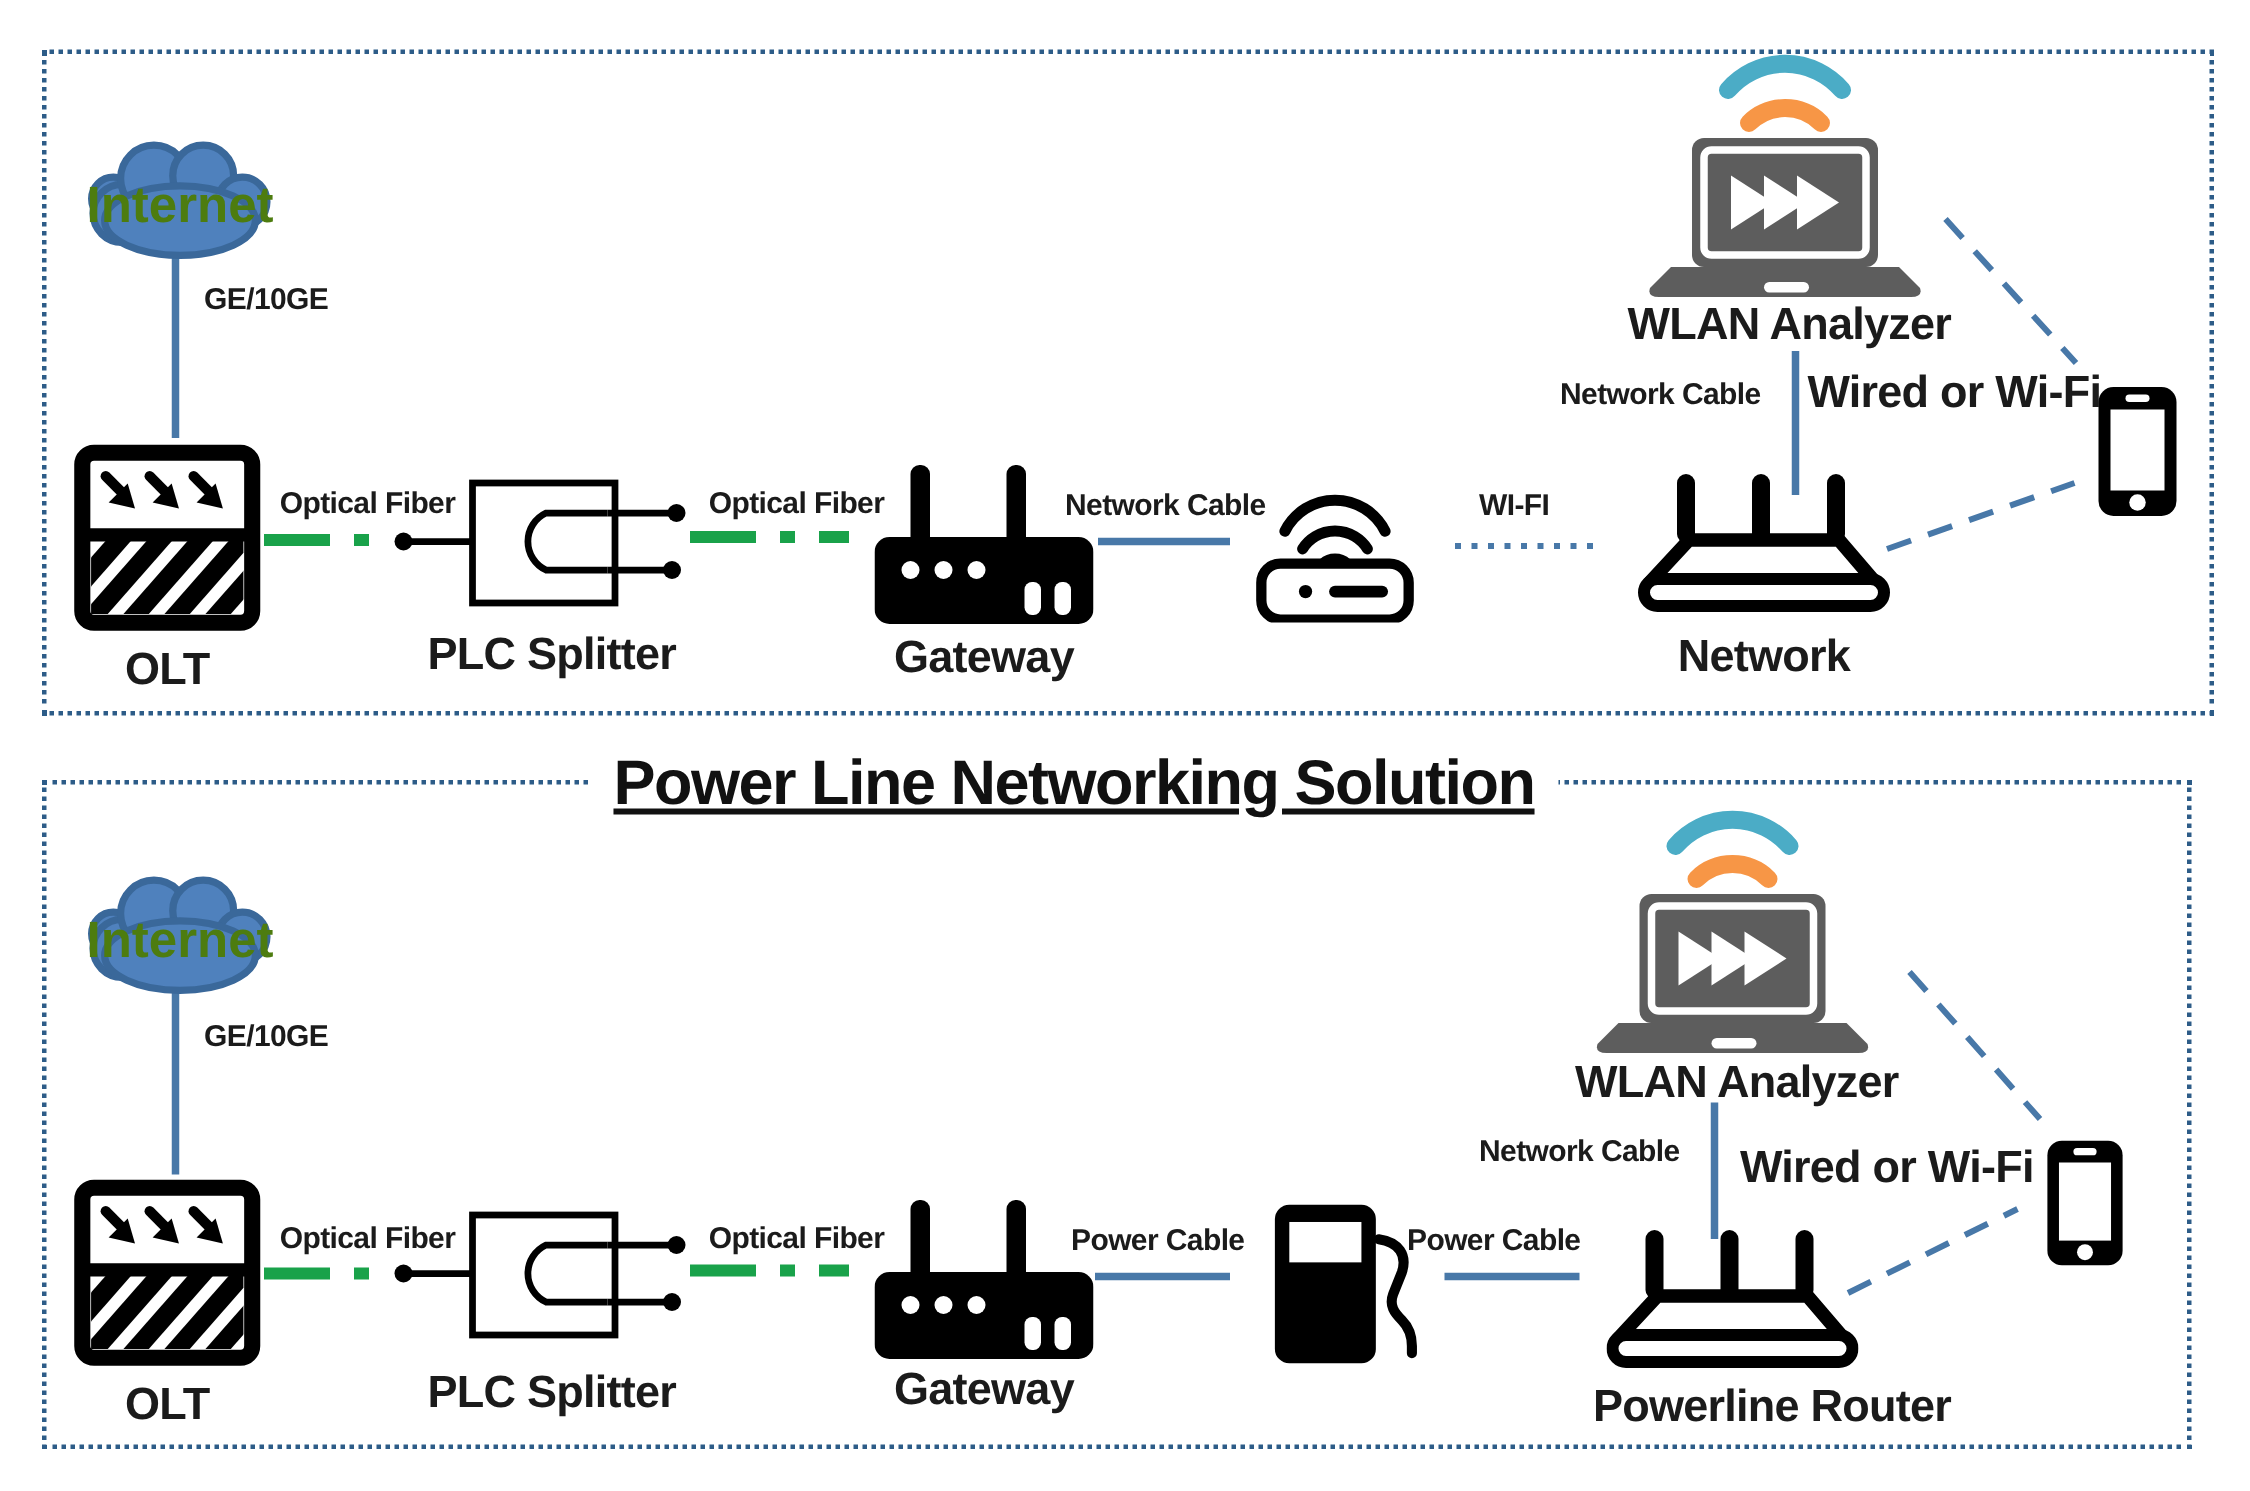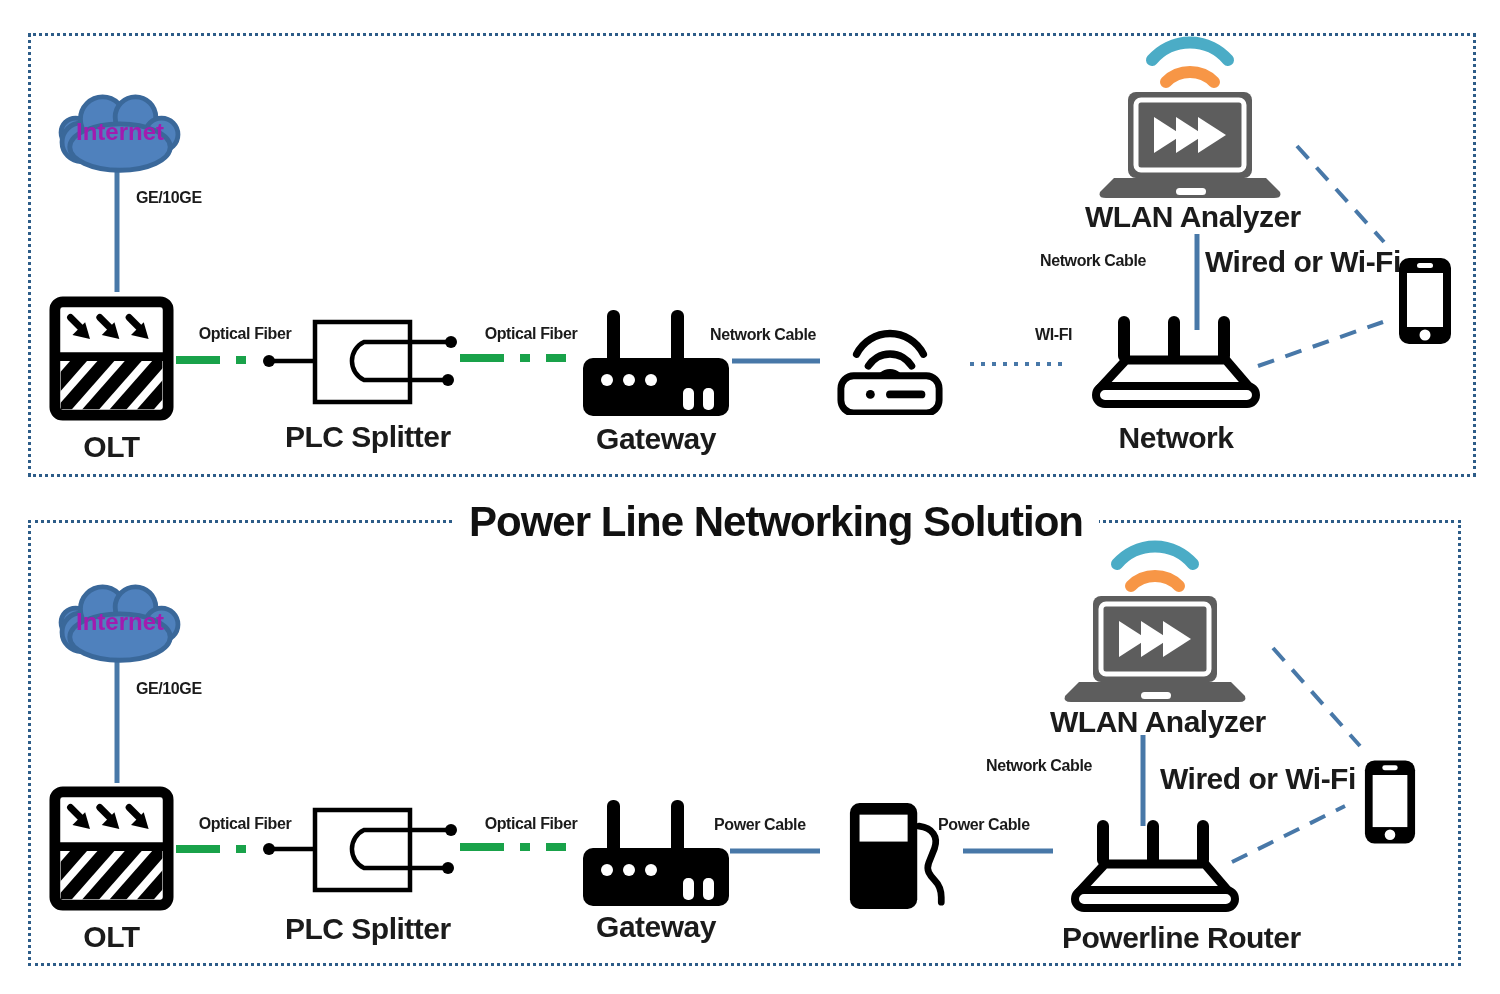--- a/index.html
+++ b/index.html
@@ -18,31 +18,31 @@
     position:relative;width:1500px;height:994px;background:#fff;overflow:hidden;
     font-family:"Liberation Sans","DejaVu Sans",sans-serif;color:var(--c-ink);
   }
   .panel{position:absolute;border:3px dotted var(--c-border);}
   .panel-title{
     position:absolute;transform:translateX(-50%);background:#fff;
     padding:0 16px;font-size:42px;font-weight:700;letter-spacing:-1px;
     white-space:nowrap;line-height:1.15;color:#111;
   }
   .lbl{position:absolute;font-weight:700;white-space:nowrap;color:var(--c-ink);}
-  .s24{font-size:16px;letter-spacing:-0.4px;}
+  .s24{font-size:20px;letter-spacing:-0.4px;}
   .s30{font-size:30px;letter-spacing:-0.5px;text-align:right;}
   .ctr{text-align:center;}
   .icon{position:absolute;}
   .overlay{position:absolute;left:0;top:0;width:1500px;height:994px;pointer-events:none;}
   .ln-blue{stroke:var(--c-blue);stroke-width:5;fill:none;}
   .ln-blue-dash{stroke:var(--c-blue);stroke-width:4;stroke-dasharray:17 12;fill:none;}
   .ln-blue-dot{stroke:var(--c-blue);stroke-width:4;stroke-dasharray:4 7;fill:none;}
   .ln-green{stroke:var(--c-green);stroke-width:8;stroke-dasharray:44 16 10 16;fill:none;}
   .cloud-shape{fill:var(--c-cloud_fill);stroke:var(--c-cloud_stroke);stroke-width:5;}
-  .cloud-text{position:absolute;left:0;right:0;top:26px;text-align:center;font-size:24px;font-weight:700;color:#a21caf;}
+  .cloud-text{position:absolute;left:0;right:0;top:26px;text-align:center;font-size:34px;font-weight:700;color:#4d7c0f;}
   .arc-teal{stroke:var(--c-teal);stroke-width:12;fill:none;stroke-linecap:round;}
   .arc-orange{stroke:var(--c-orange);stroke-width:12;fill:none;stroke-linecap:round;}
   .gray{fill:var(--c-gray);}
   svg{display:block;}
 </style>
 </head>
 <body>
 
 <div class="canvas">
 
@@ -156,21 +156,21 @@
         <path d="M 22,50 A 38,38 0 0 1 90,50"></path>
         <path d="M 34,62 A 26,26 0 0 1 78,62"></path>
         <path d="M 48,72 A 12,12 0 0 1 64,72"></path>
       </g>
       <rect x="6" y="72" width="100" height="38" rx="13" fill="#fff" stroke="#000" stroke-width="7"></rect>
       <circle cx="36" cy="91" r="4.5" fill="#000"></circle>
       <rect x="52" y="87" width="40" height="8" rx="4" fill="#000"></rect>
     </svg>
   </div>
 
-  <div class="lbl s24" style="left:1035px;top:326px;">WI-FI</div>
+  <div class="lbl s24" style="left:986px;top:326px;">WI-FI</div>
 
   <div class="icon" style="left:1092px;top:316px;">
     <svg width="168" height="96" viewBox="0 0 168 96">
       <rect x="26" y="0" width="12" height="46" rx="6" fill="#000"></rect>
       <rect x="76" y="0" width="12" height="46" rx="6" fill="#000"></rect>
       <rect x="126" y="0" width="12" height="46" rx="6" fill="#000"></rect>
       <path d="M34,44 H134 L158,72 H8 Z" fill="#fff" stroke="#000" stroke-width="9" stroke-linejoin="round"></path>
       <rect x="4" y="70" width="160" height="18" rx="9" fill="#fff" stroke="#000" stroke-width="8"></rect>
     </svg>
   </div>
@@ -329,15 +329,15 @@
 
   <div class="icon" style="left:1363px;top:758px;">
     <svg width="54" height="88" viewBox="0 0 56 90">
       <rect x="2" y="2" width="52" height="86" rx="10" fill="#000"></rect>
       <rect x="10" y="17" width="36" height="54" fill="#fff"></rect>
       <rect x="20" y="7" width="16" height="5" rx="2.5" fill="#fff"></rect>
       <circle cx="28" cy="79" r="5.5" fill="#fff"></circle>
     </svg>
   </div>
 
-  <div class="panel-title" style="left:776px;top:498px;">Power Line Networking Solution</div>
+  <div class="panel-title" style="left:716px;top:498px;text-decoration:underline;">Power Line Networking Solution</div>
 
 </div>
 
 </body></html>

